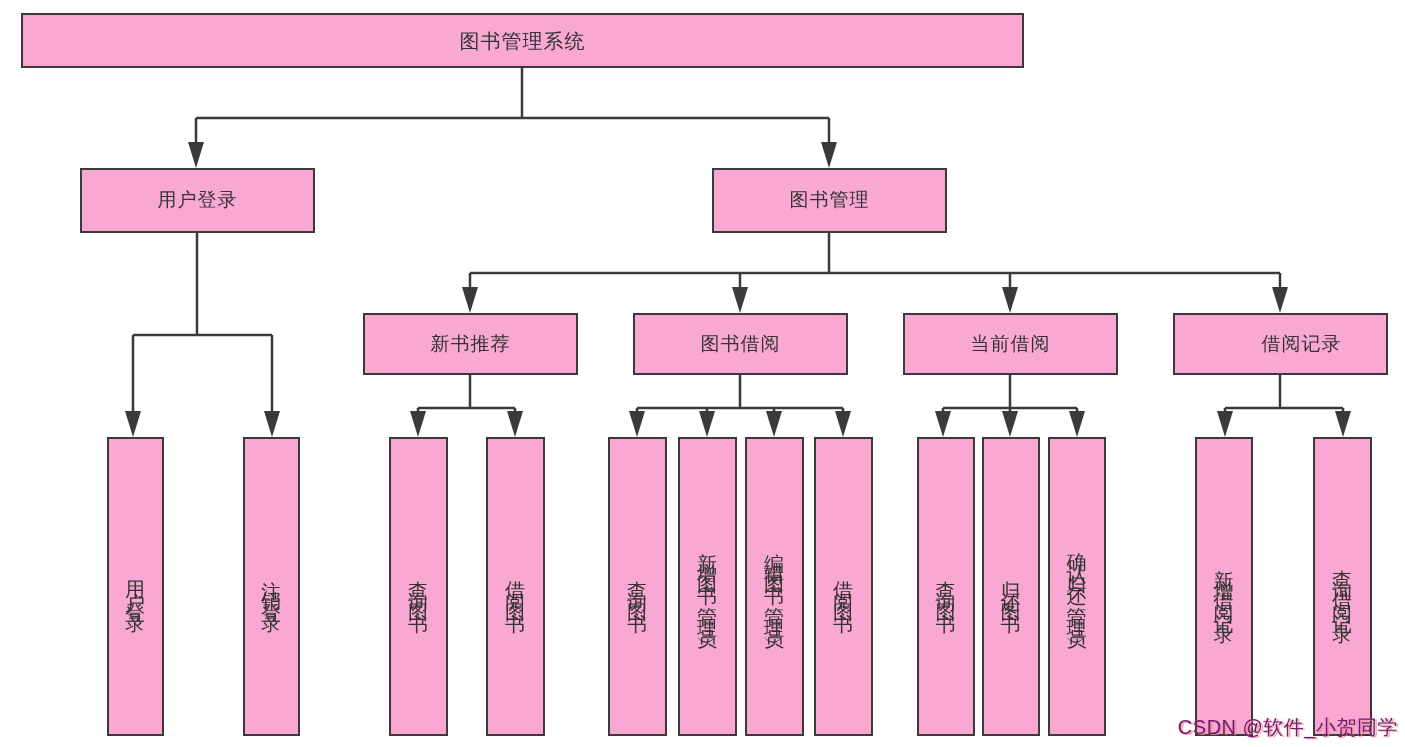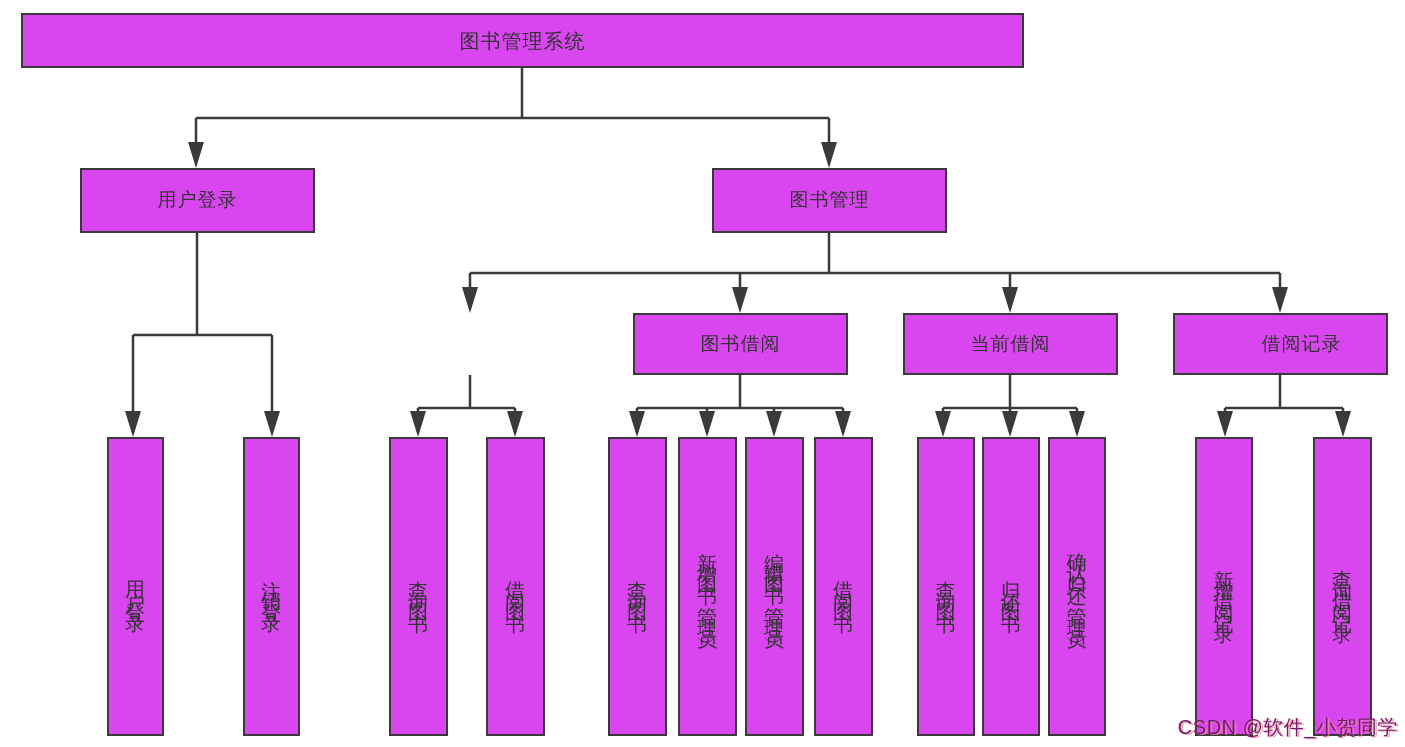--- a/index.html
+++ b/index.html
@@ -2,21 +2,21 @@
 <html><head>
 <meta charset="utf-8">
 <style>
   html,body{margin:0;padding:0;background:#fff;}
   #stage{
     position:relative;width:1405px;height:747px;background:#fff;overflow:hidden;
     font-family:"Liberation Sans","DejaVu Sans",sans-serif;
   }
   #wires{position:absolute;left:0;top:0;width:1405px;height:747px;}
   .box{
-    position:absolute;box-sizing:border-box;border:2.5px solid #3a3a3a;background:#d946ef;
+    position:absolute;box-sizing:border-box;border:2.5px solid #3a3a3a;background:#f9a8d4;
     display:flex;align-items:center;justify-content:center;
     color:#333;font-size:19px;letter-spacing:1px;line-height:1.2;text-align:right;
   }
   .v{
     writing-mode:vertical-rl;text-orientation:mixed;
     font-size:20px;letter-spacing:11px;line-height:1;
   }
   
   .n-root{left:21px;top:13px;width:1003px;height:55px;font-size:20px;}
   
@@ -86,20 +86,21 @@
       <polygon points="1217,411 1233,411 1225,437"></polygon>
       <polygon points="1335,411 1351,411 1343,437"></polygon>
     </g>
   </svg>
 
   <div class="box n-root">图书管理系统</div>
 
   <div class="box n-user">用户登录</div>
   <div class="box n-mgmt">图书管理</div>
 
+  <div class="box n-newbook">新书推荐</div>
   <div class="box n-borrow">图书借阅</div>
   <div class="box n-current">当前借阅</div>
   <div class="box n-record">借阅记录</div>
 
   <div class="box v leaf l-a">用户登录</div>
   <div class="box v leaf l-b">注销登录</div>
 
   <div class="box v leaf l-c">查询图书</div>
   <div class="box v leaf l-d">借阅图书</div>
 

